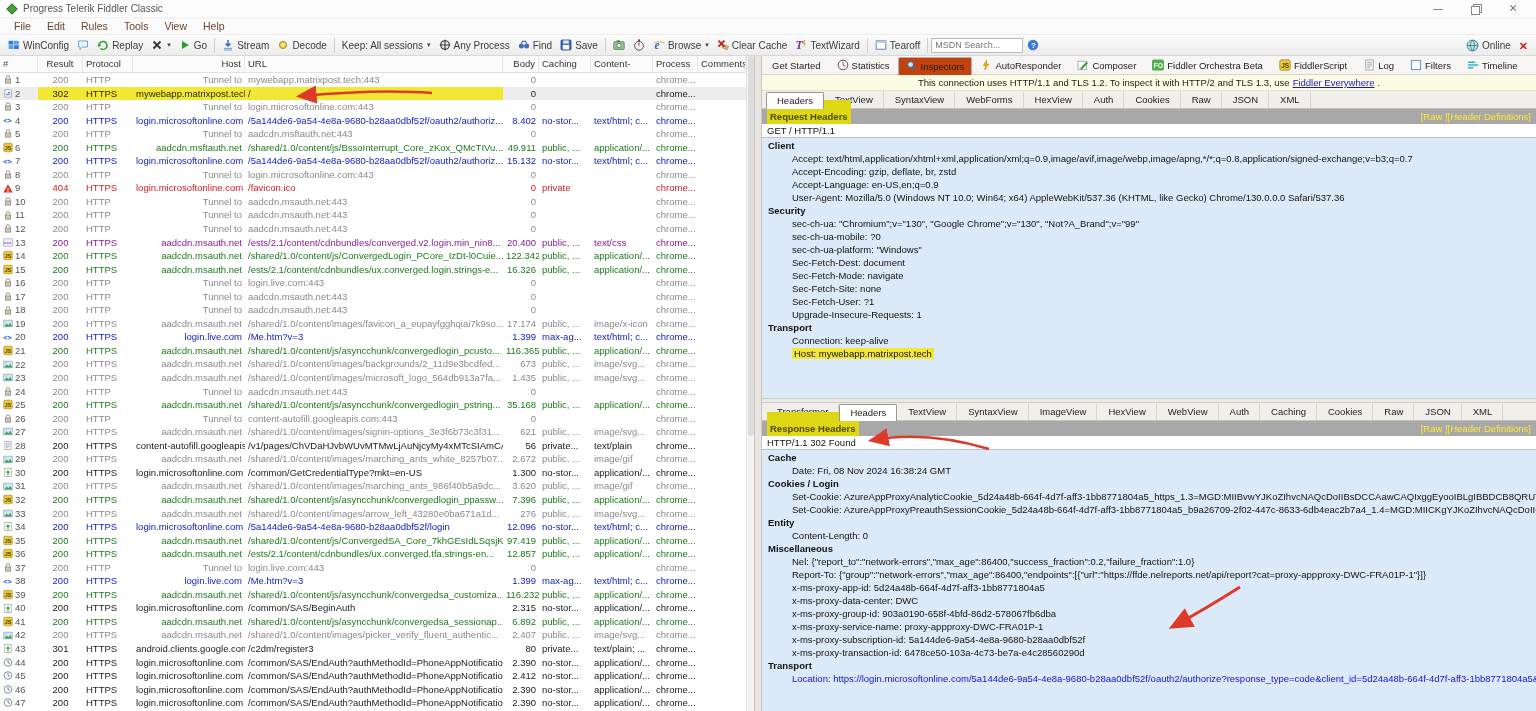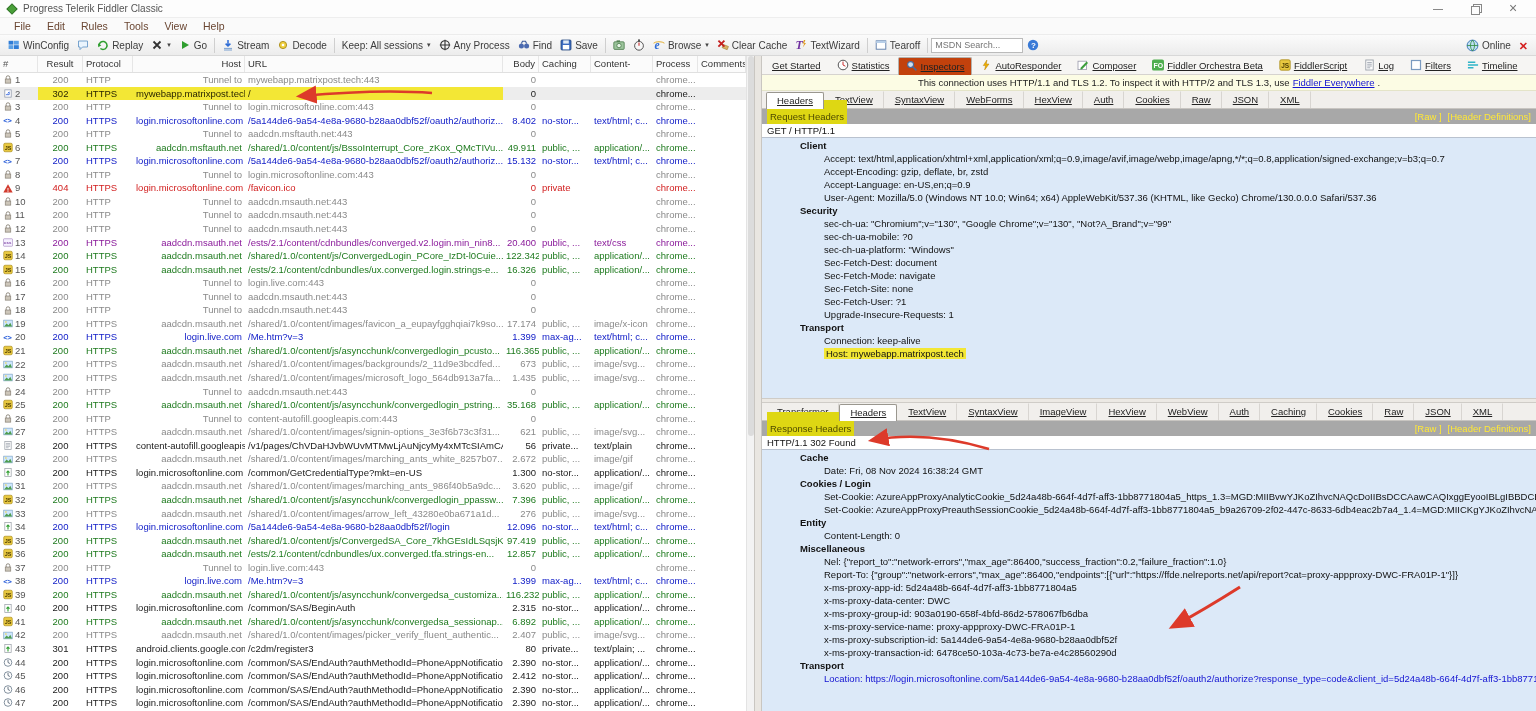--- a/index.html
+++ b/index.html
@@ -64,39 +64,39 @@
   .c8{width:45px;}
   .c9{flex:1;}
   .gray{color:#8a8a8a}.blue{color:#1420c8}.green{color:#1e7a1e}
   .purple{color:#8a1a9a}.red{color:#d22020}.black{color:#1a1a1a}
   .hlcell{background:#f3e735; color:#2a2600;}
 
   
   .tabs-top { height:19px; display:flex; align-items:flex-end; background:#f6f5f3; border-bottom:1px solid #d6d3cf;
     font-size:9.5px; color:#222; padding-left:2px; flex:none; }
   .tab { display:inline-flex; align-items:center; gap:3px; padding:2px 7px 3px; border:1px solid transparent;
-    border-bottom:none; cursor:default; white-space:nowrap;text-decoration:underline; }
+    border-bottom:none; cursor:default; white-space:nowrap; }
   .tab.sel { background:#c2410c; border-color:#b5b2ae; border-radius:2px 2px 0 0; position:relative; top:1px; }
   .banner { height:16px; background:#fcfce4; border-bottom:1px solid #e4e4c8; font-size:9.5px; color:#222;
     display:flex; align-items:center; justify-content:center; gap:3px; flex:none; }
   .banner a { color:#1414d2; text-decoration:underline; cursor:pointer; }
   .tabs-sub { height:18px; display:flex; align-items:flex-end; background:#f1efec; font-size:9.5px;
     color:#222; padding-left:4px; border-bottom:1px solid #c8c5c1; flex:none; }
   .tabs-sub .tab { padding:2px 10px 3px; border-right:1px solid #d8d5d1;align-items:flex-end; }
   .tabs-sub .tab.sel { background:#fff; border:1px solid #9a978f; border-bottom:none; }
 
   
   .hdrbar { height:15px; background:#a8a8a8; display:flex; align-items:center; padding:0 5px;
     font-size:9.5px; flex:none; }
-  .hdrbar .htitle { background:#ded713; color:#4e4a00; font-weight:normal; padding:11px 3px; }
-  .hdrbar .hlinks { margin-left:auto; color:#ffe836; display:flex; gap:6px; }
+  .hdrbar .htitle { background:#ded713; color:#4e4a00; font-weight:bold; padding:11px 3px; }
+  .hdrbar .hlinks { margin-left:auto; color:#ffe836; display:flex; }
   .startline { height:14px; background:#fff; border-bottom:1px solid #b9c2cf; font-size:9.5px; color:#111;
     line-height:13px; padding-left:5px; flex:none; }
   .hdr-content { background:#dcE9f8; background:#dce9f8; font-size:9.5px; line-height:13px; color:#111;
-    overflow:hidden; padding-top:1px;padding-left:32px; }
+    overflow:hidden; padding-top:1px; }
   .sec { font-weight:bold; padding-left:6px; white-space:pre; }
   .hitem { padding-left:30px; white-space:pre; }
   .hitem .hl { background:#f3e735; padding:0 2px; }
   .hitem.link { color:#1414d2; }
   #req-content { height:260px; flex:none; }
   .hsplit { height:5px; background:#ece9e4; border-top:1px solid #cfccc7; border-bottom:1px solid #cfccc7; flex:none; }
   #resp-content { flex:1; }
 
   
   #annot { position:absolute; inset:0; pointer-events:none; z-index:40; }

